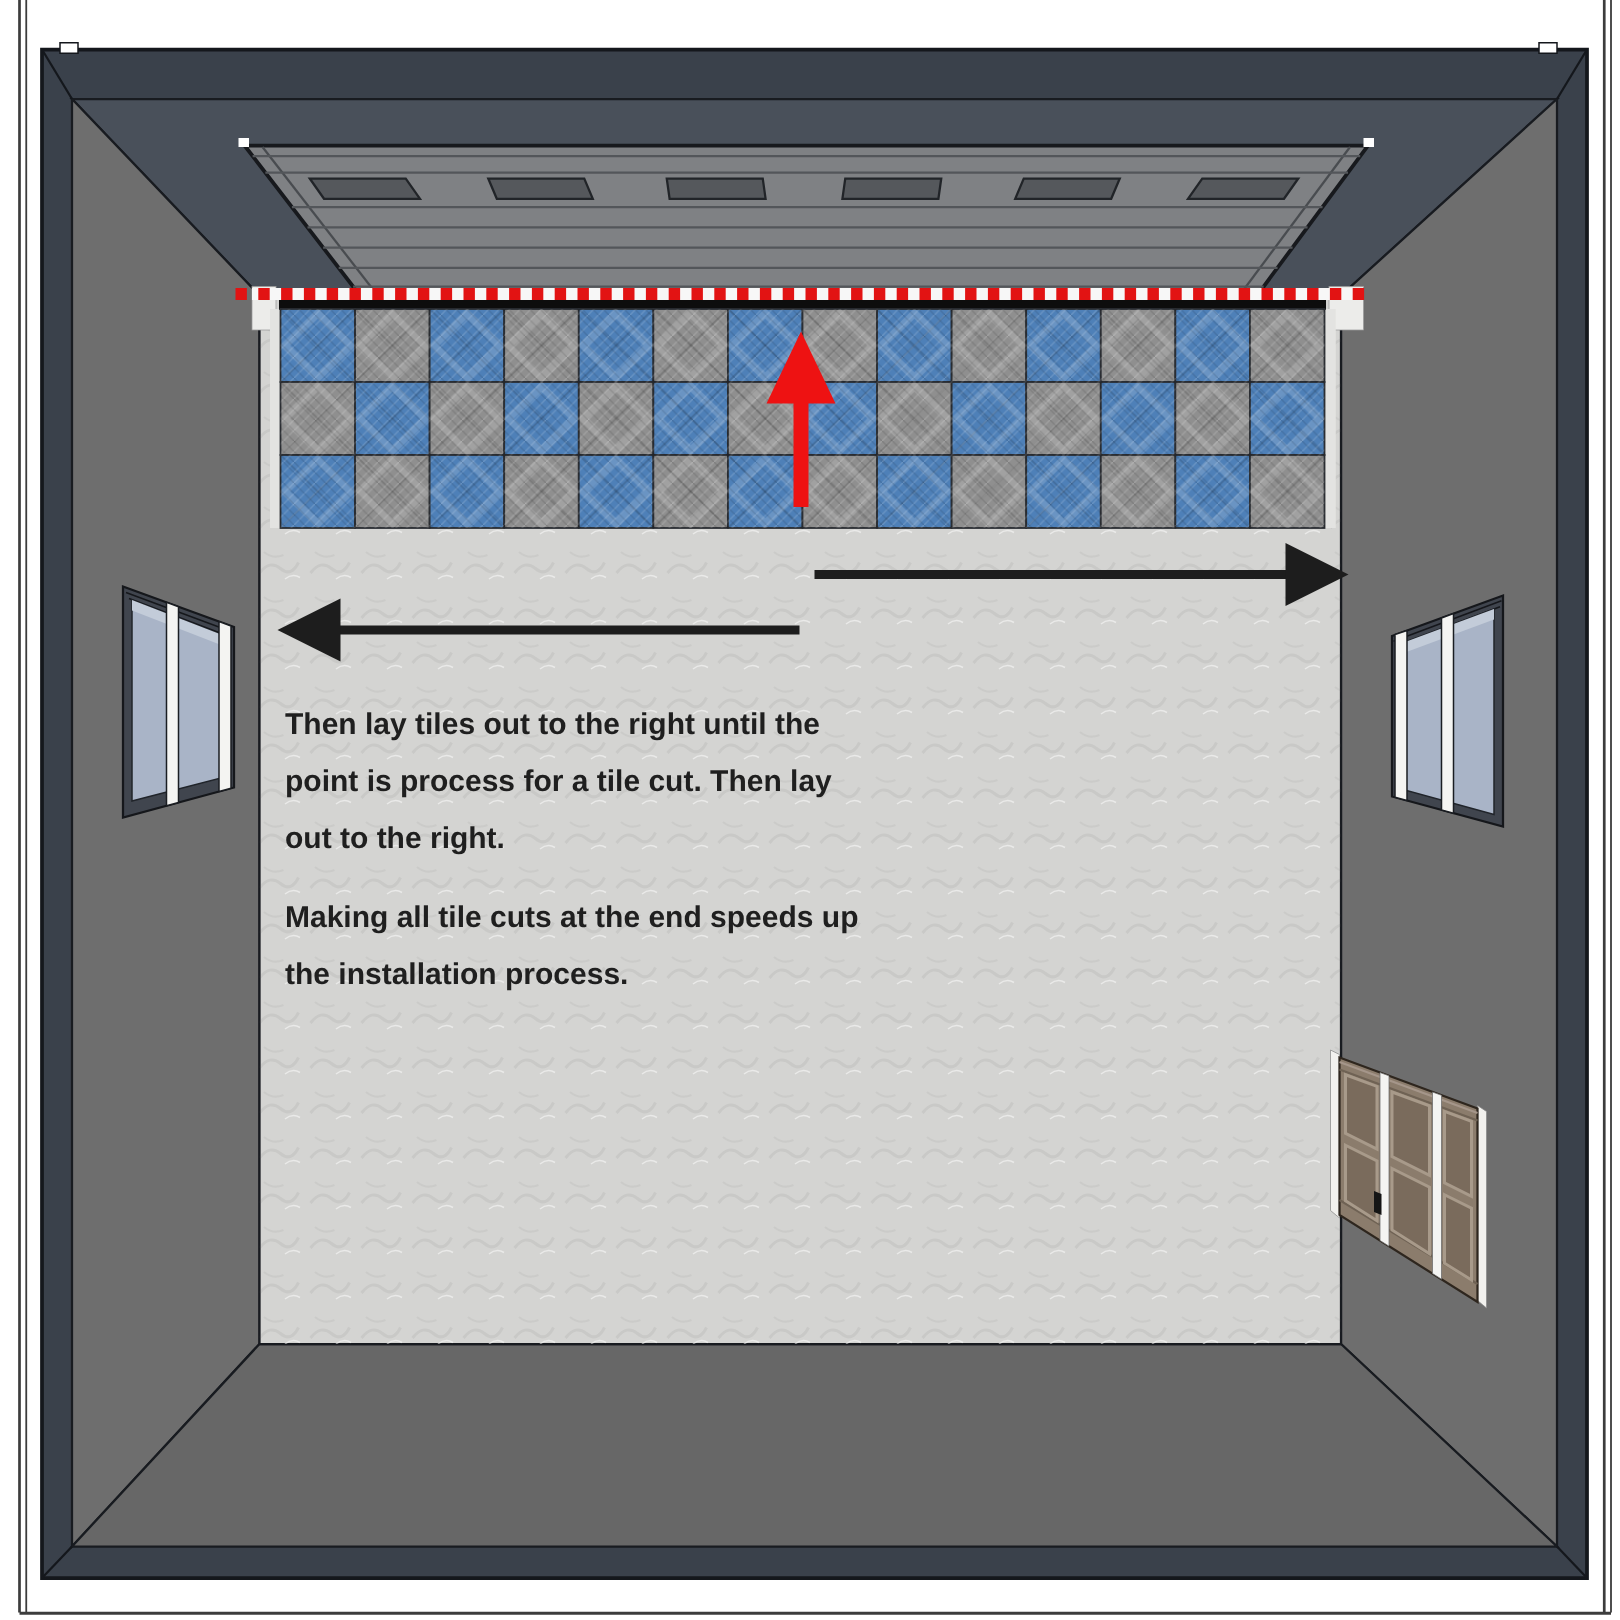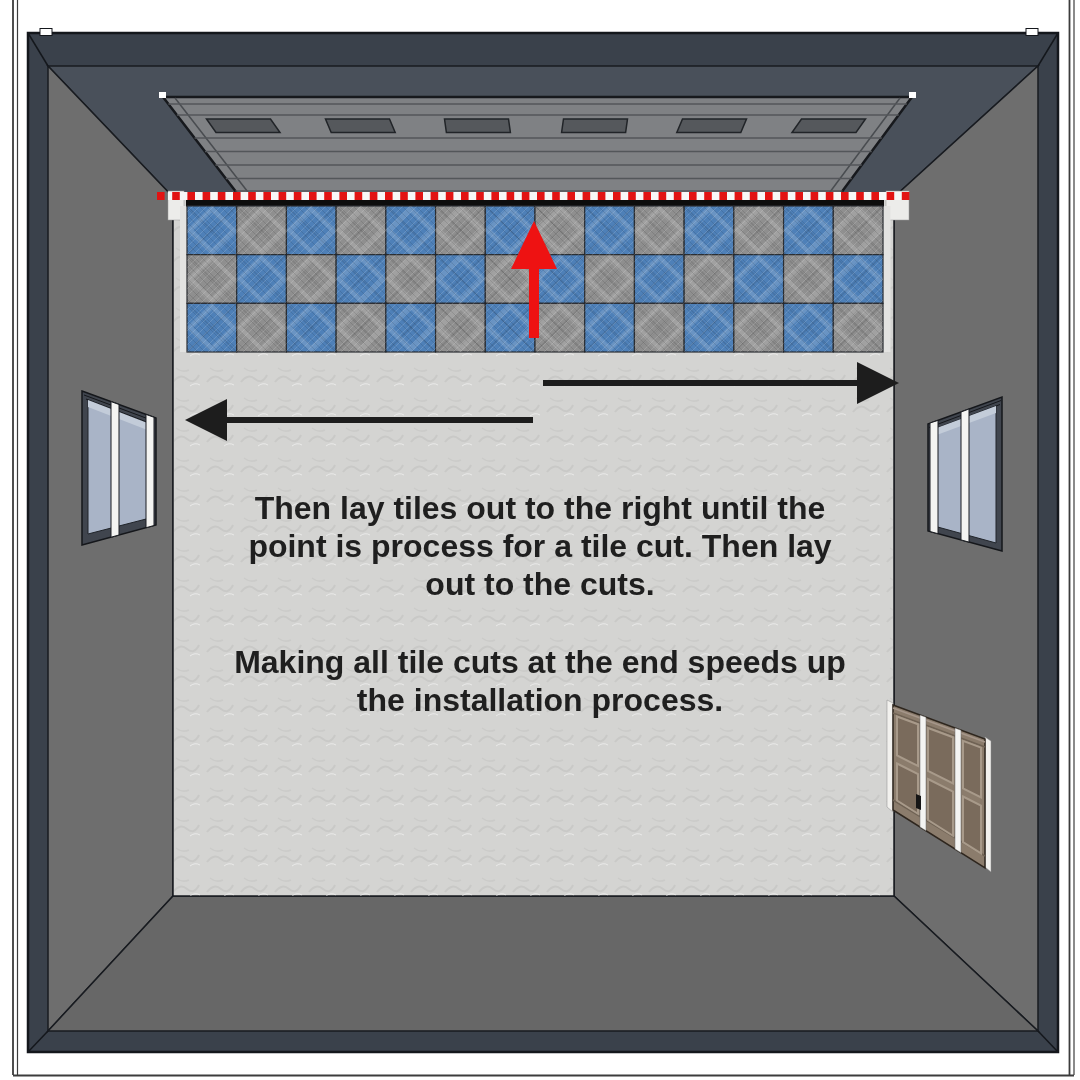--- a/index.html
+++ b/index.html
@@ -3,26 +3,26 @@
 <meta charset="utf-8">
 <style>
   html,body { margin:0; padding:0; background:#ffffff; }
   .stage {
     position:relative; width:1080px; height:1080px;
     background:#ffffff; overflow:hidden;
     font-family:"Liberation Sans", sans-serif;
   }
   .stage svg { position:absolute; left:0; top:0; width:1080px; height:1080px; display:block; }
   .instructions {
-    position:absolute; left:190px; top:489px; width:700px;
-    text-align:center; color:#1f1f1f;
-    font-weight:700; font-size:32px; line-height:38px;
+    position:absolute; left:190px; top:464px; width:700px;
+    color:#1f1f1f;
+    font-weight:700; font-size:20px; line-height:38px;
     font-family:"Liberation Sans", sans-serif;
   }
-  .instructions .para2 { margin-top:40px; }
+  .instructions .para2 { margin-top:15px; }
   .line { white-space:nowrap; }
 </style>
 </head>
 <body>
 
 <div class="stage">
   <svg viewBox="0 0 1080 1080" xmlns="http://www.w3.org/2000/svg">
     <defs>
       <pattern id="hatch" width="7" height="7" patternUnits="userSpaceOnUse">
         <path d="M0,7 L7,0" stroke="rgba(255,255,255,0.14)" stroke-width="1" fill="none"></path>
@@ -202,20 +202,20 @@
     <g>
       <line x1="533" y1="420" x2="224" y2="420" stroke-width="6" stroke="#1d1d1d"></line>
       <polygon points="185,420 227,399 227,441" fill="#1d1d1d"></polygon>
     </g>
   </svg>
 
   <div class="instructions">
     <div class="para">
       <div class="line">Then lay tiles out to the right until the</div>
       <div class="line">point is process for a tile cut. Then lay</div>
-      <div class="line">out to the cuts.</div>
+      <div class="line">out to the right.</div>
     </div>
     <div class="para para2">
       <div class="line">Making all tile cuts at the end speeds up</div>
       <div class="line">the installation process.</div>
     </div>
   </div>
 </div>
 
 </body></html>

